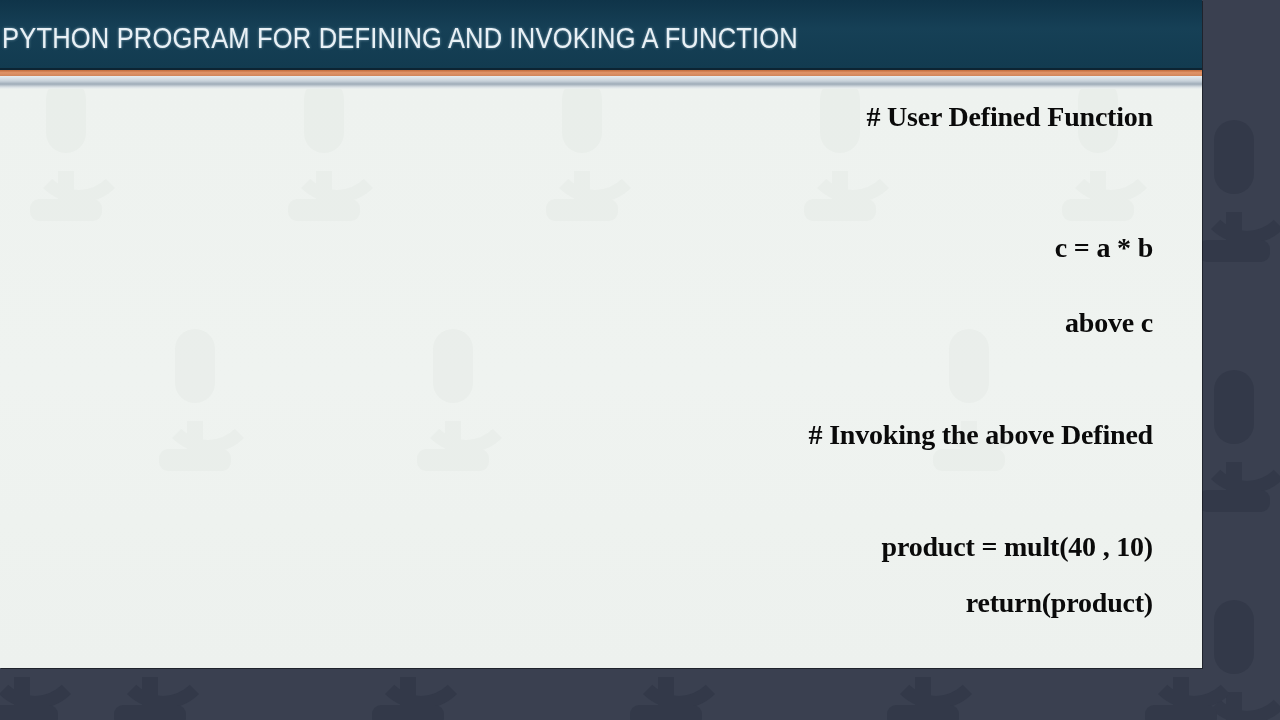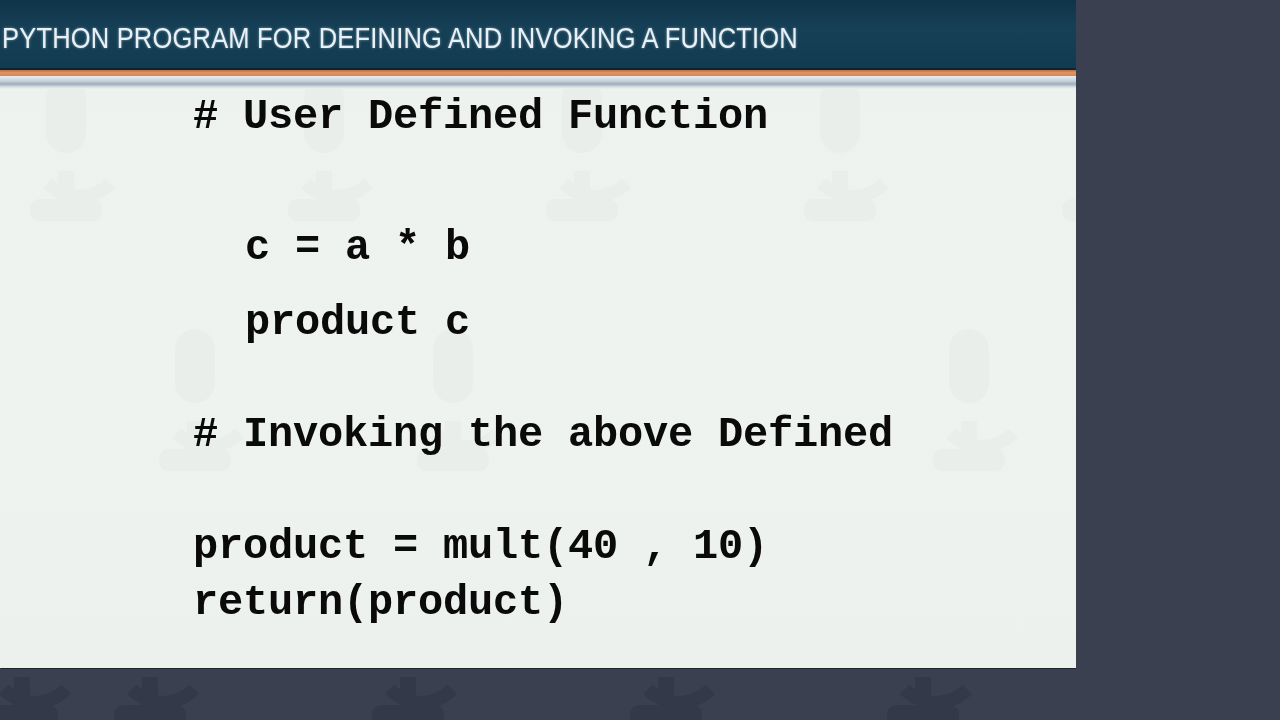--- a/index.html
+++ b/index.html
@@ -9,24 +9,25 @@
   }
   body {
     width: 1280px;
     height: 720px;
     overflow: hidden;
     font-family: "Liberation Sans", sans-serif;
   }
 
   #screen {
     position: relative;
-    width: 1076px;
+    width: 1280px;
     height: 720px;
     background: #3a4050;
     overflow: hidden;
+    text-align: right;
   }
 
   
   .mic-field {
     position: absolute;
     inset: 0;
     overflow: hidden;
     pointer-events: none;
   }
   .mic {
@@ -155,23 +156,23 @@
   .body-watermarks .mic .base { background: #e6ebe7; }
   .body-watermarks .mic .arc { border-bottom-color: #e6ebe7; }
 
   #code {
     position: absolute;
     left: 193px;
     top: 0;
     width: 960px;
   }
   .code-line {
-    font-family: Liberation Mono, monospace;
+    font-family: Liberation Serif, serif;
     font-weight: bold;
-    font-size: 42px;
+    font-size: 28px;
     line-height: 56px;
     color: #0a0a0a;
     white-space: pre;
     letter-spacing: -0.2px;
   }
   .code-line.blank { color: transparent; }
   .code-line.indent { padding-left: 52px; margin-top: 19px; }
 </style>
 </head>
 <body>
@@ -293,21 +294,21 @@
             <div class="arc"></div>
             <div class="stem"></div>
             <div class="base"></div>
         </div>
       </div>
 
       <div id="code">
         <div class="code-line"># User Defined Function</div>
         <div class="code-line blank">&nbsp;</div>
         <div class="code-line indent">c = a * b</div>
-        <div class="code-line indent">product c</div>
+        <div class="code-line indent">above c</div>
         <div class="code-line blank">&nbsp;</div>
         <div class="code-line"># Invoking the above Defined</div>
         <div class="code-line blank">&nbsp;</div>
         <div class="code-line">product = mult(40 , 10)</div>
         <div class="code-line">return(product)</div>
       </div>
 
     </div>
   </div>
 </div>

